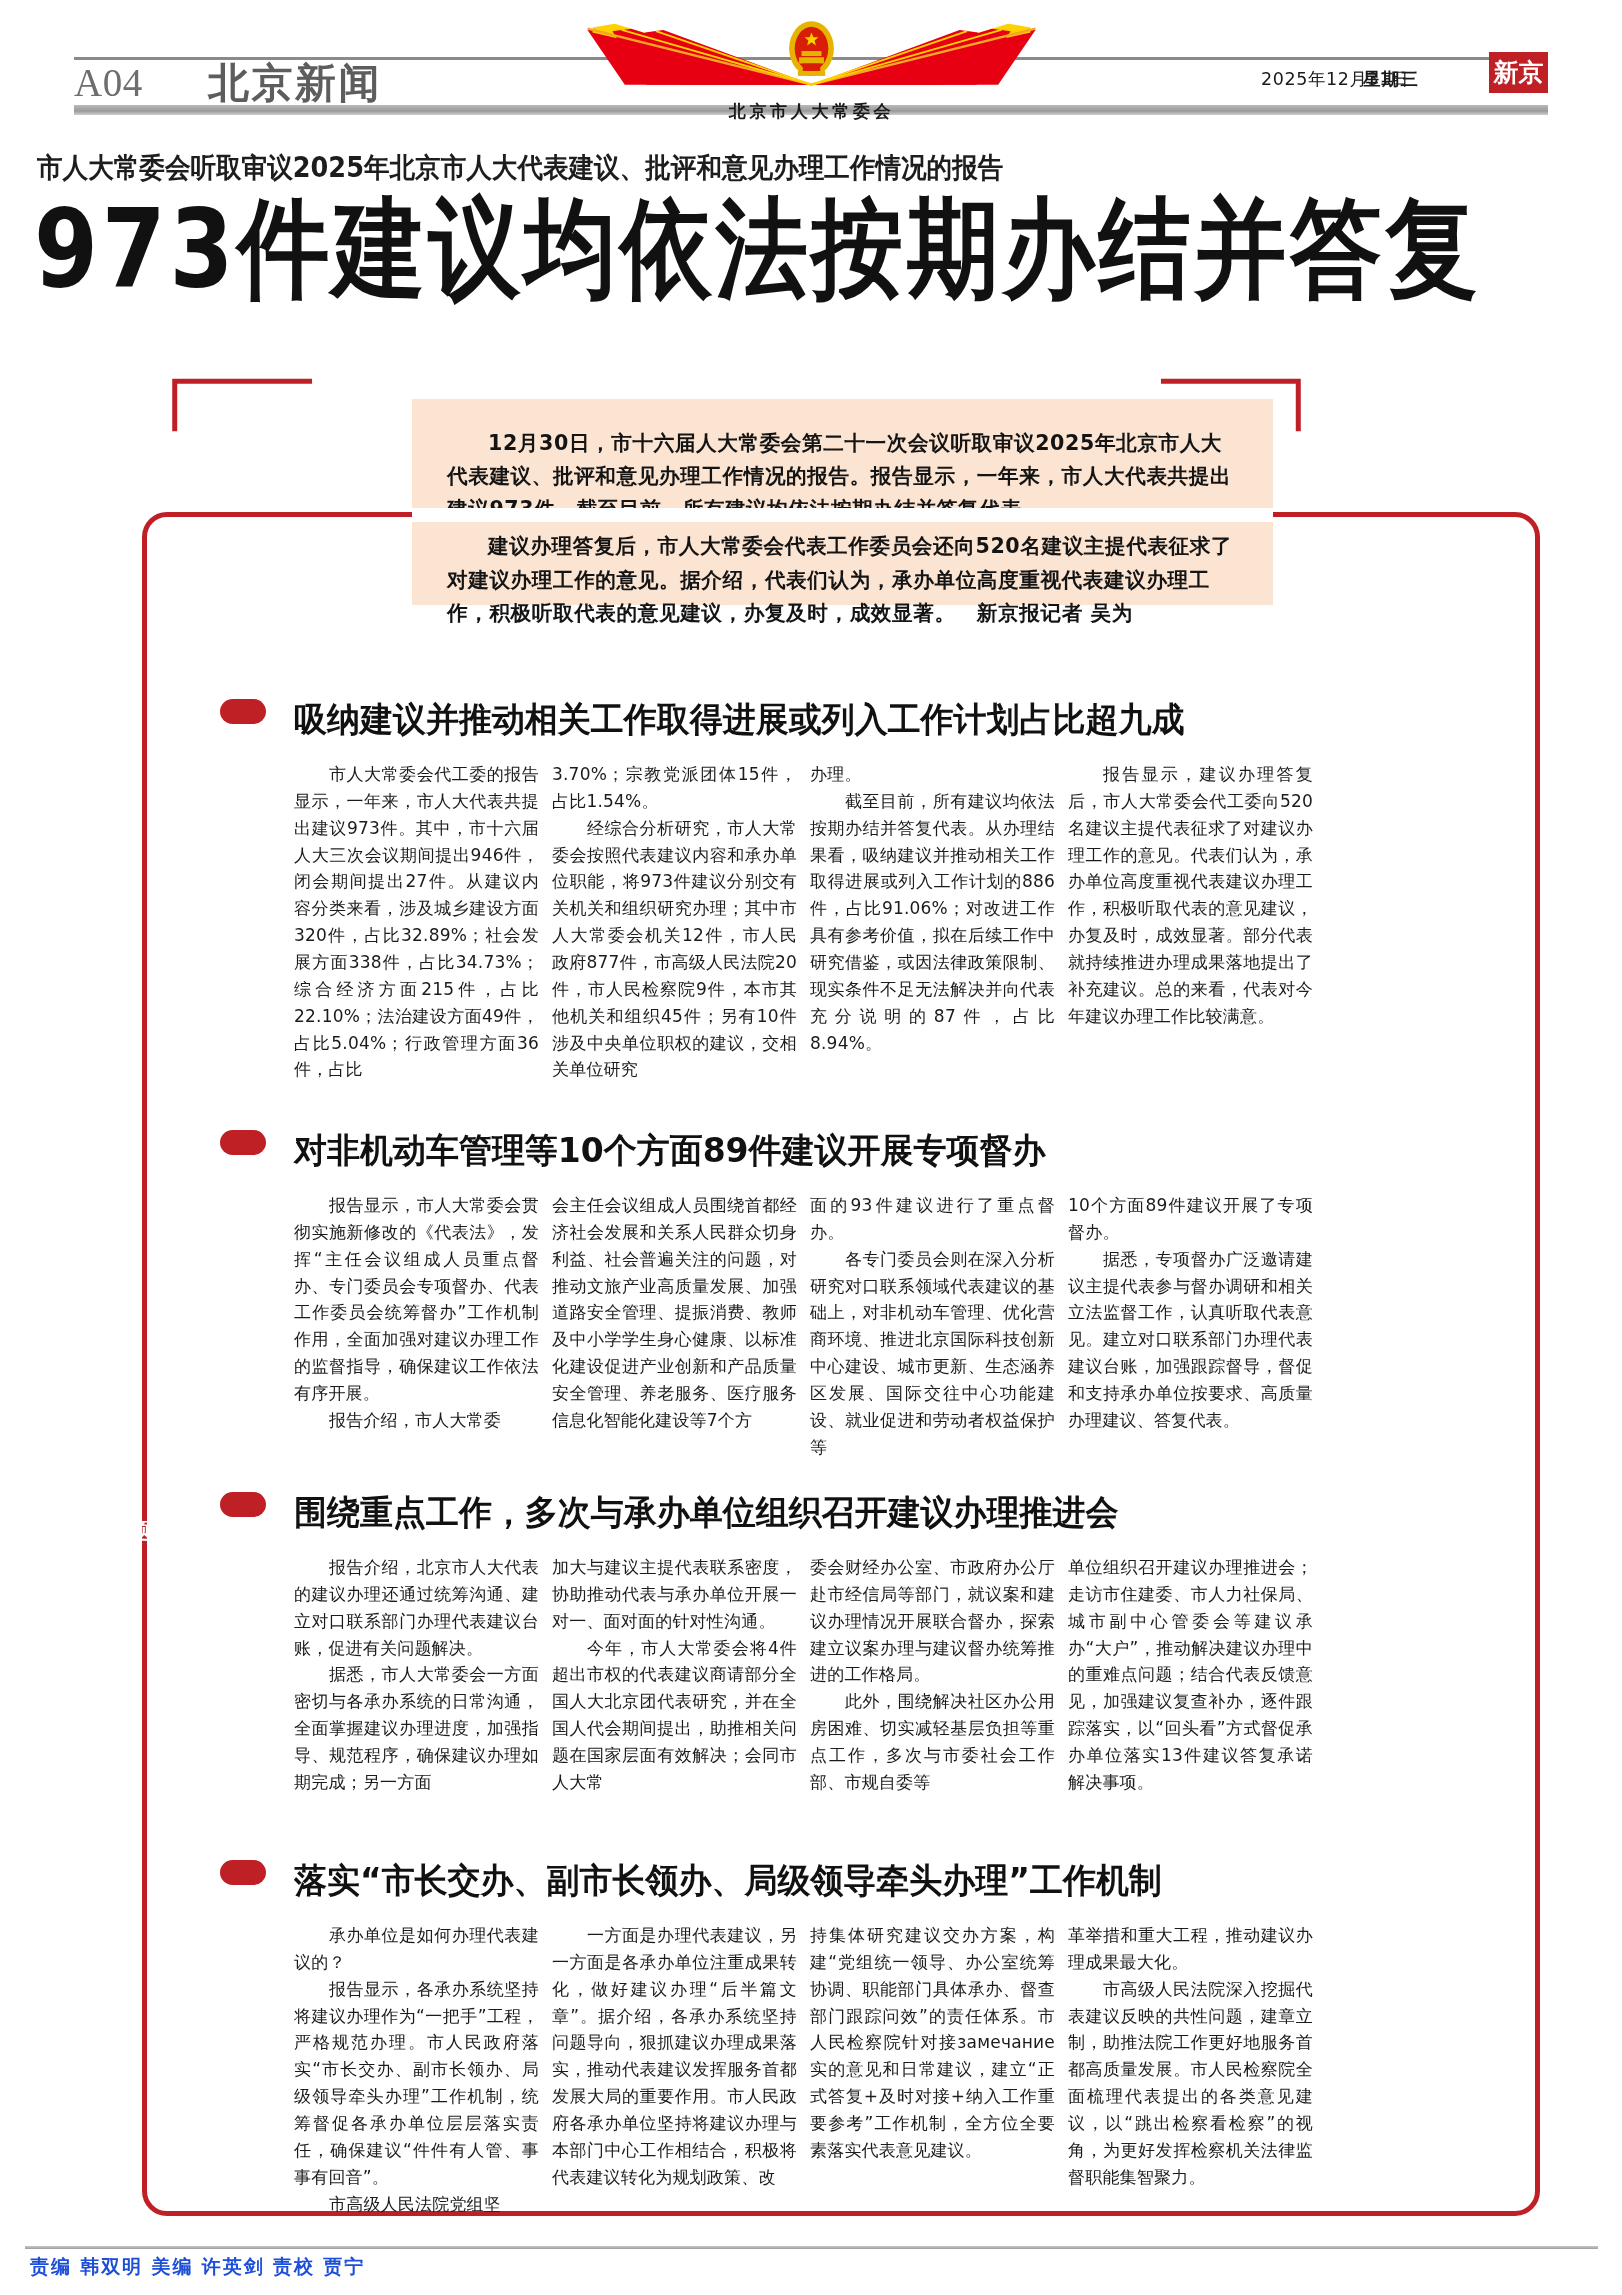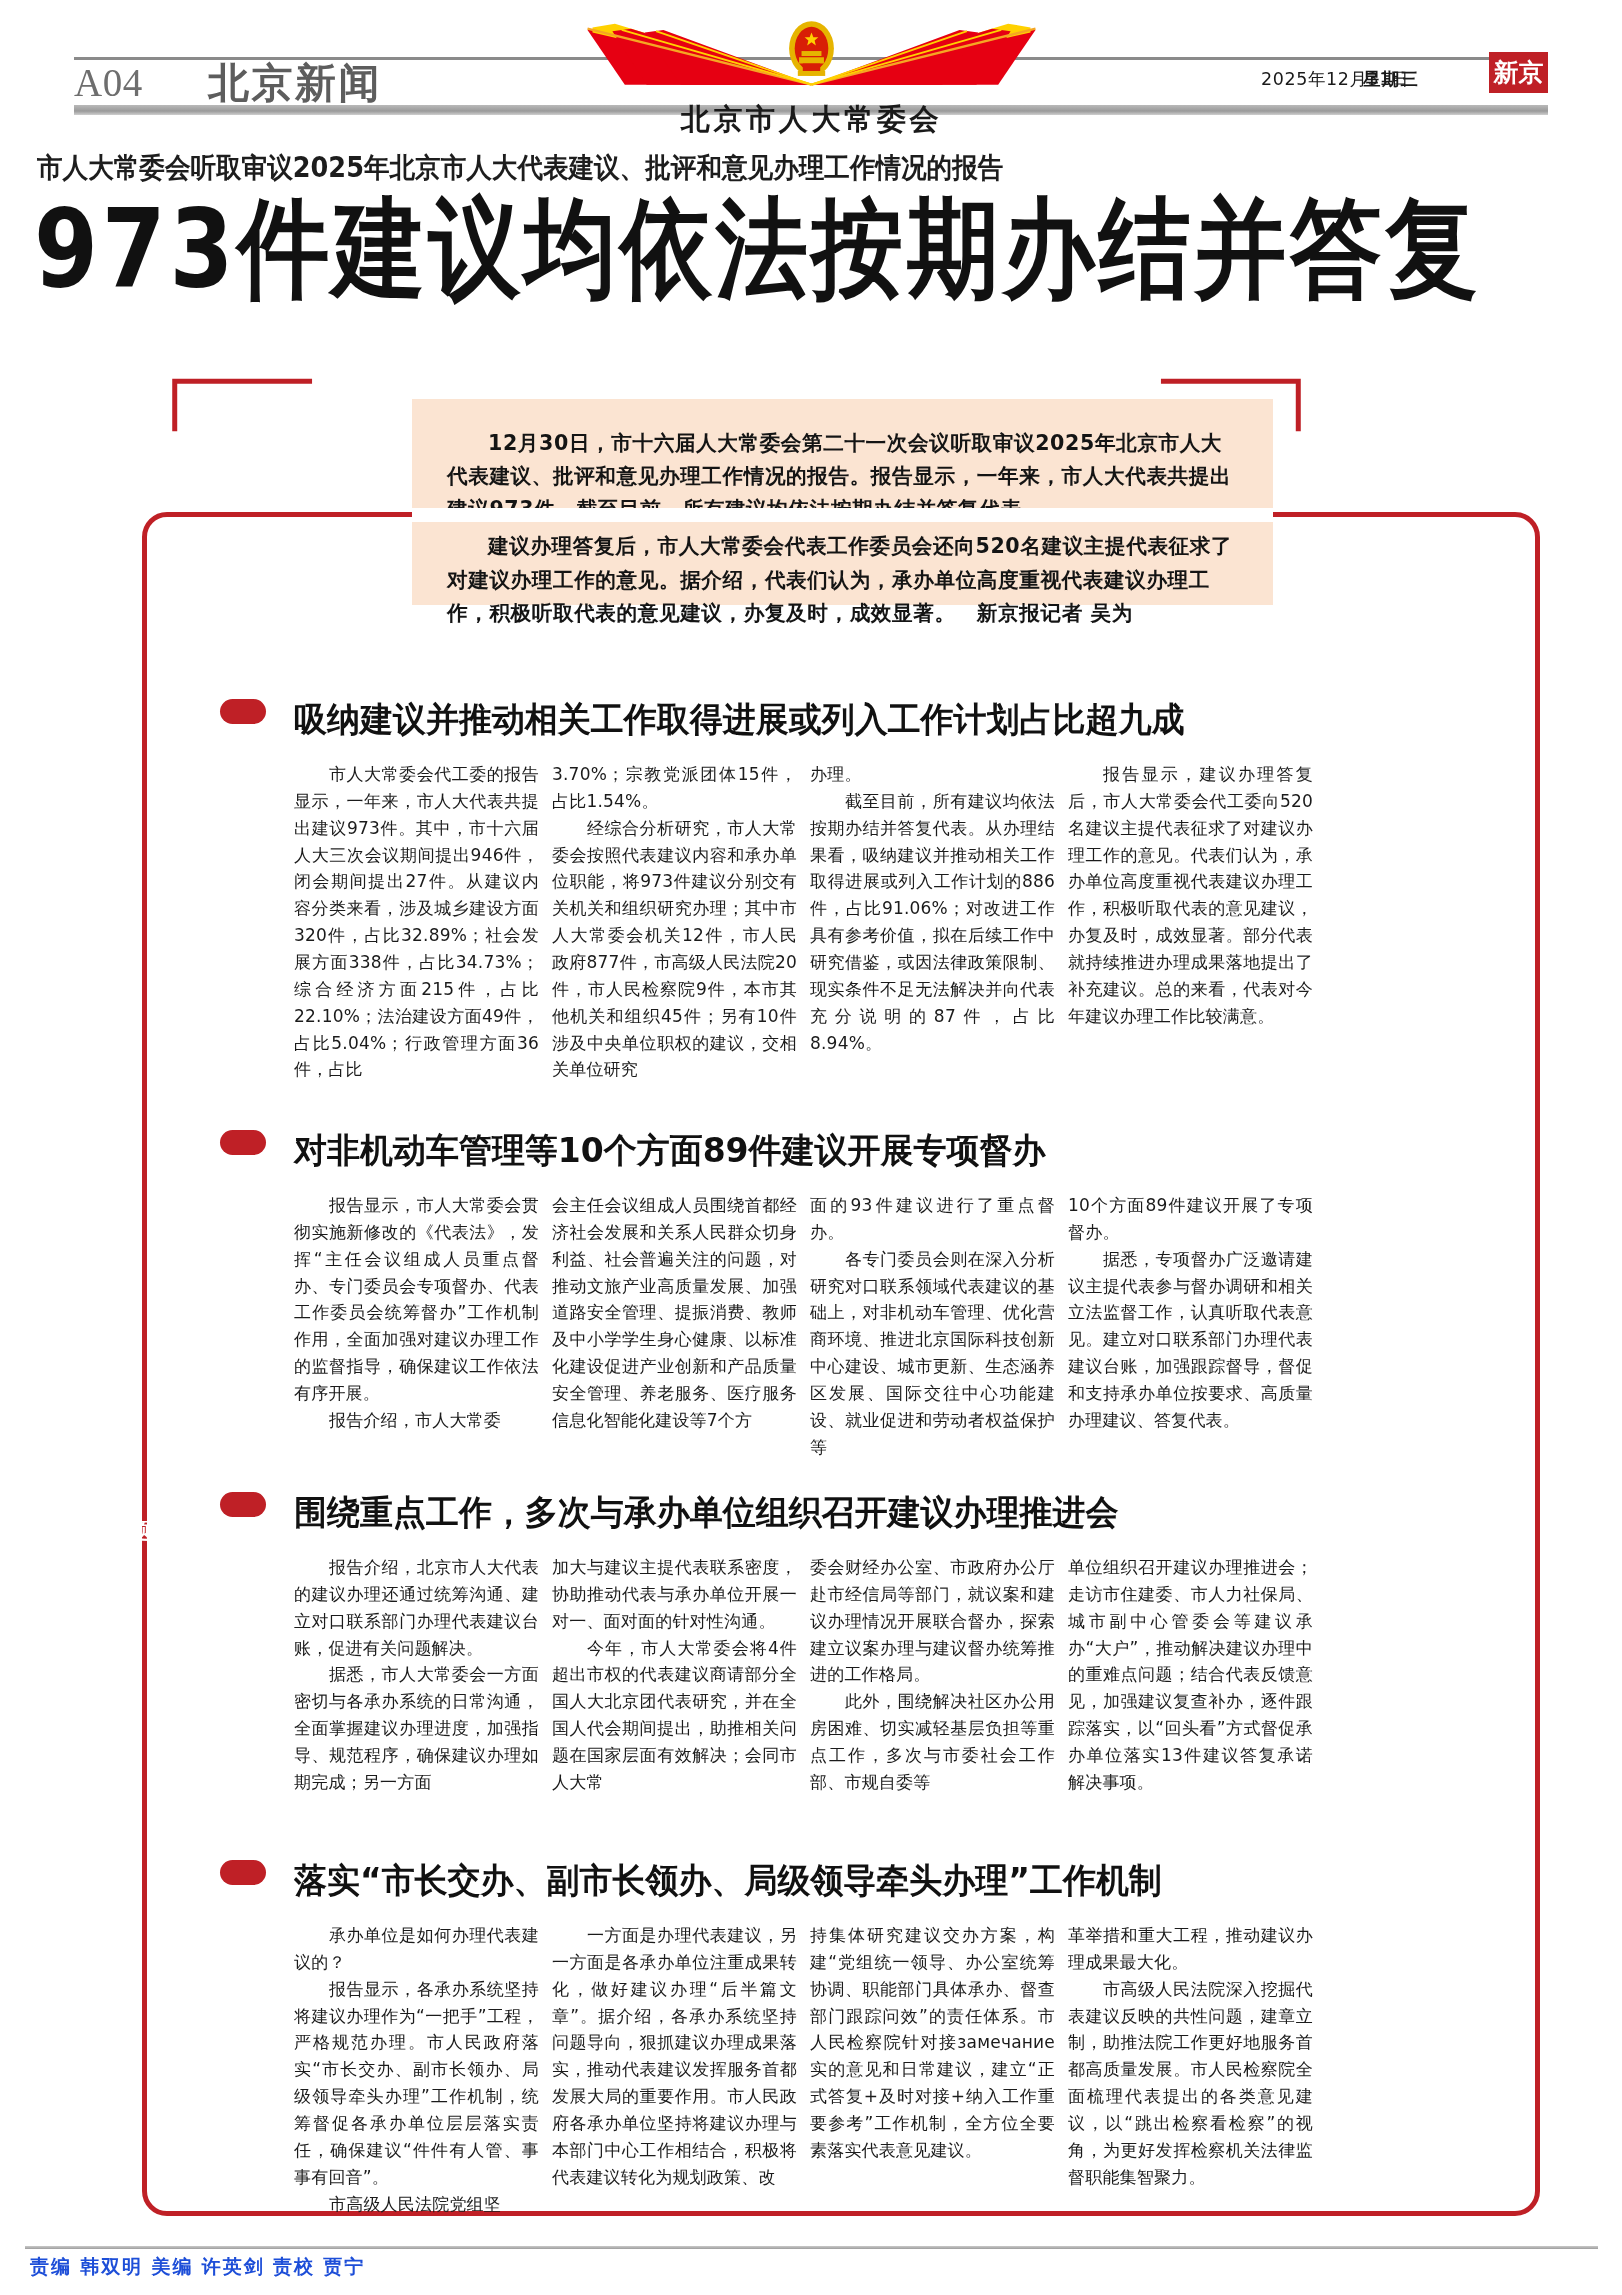--- a/index.html
+++ b/index.html
@@ -19,21 +19,21 @@
      font-family:"DejaVu Sans",sans-serif;letter-spacing:2.5px;margin-left:44px;}
   .mh-date{position:absolute;left:1261px;top:67px;font-size:17.5px;color:#1a1a1a;letter-spacing:0.6px;
      font-family:"DejaVu Sans",sans-serif;}
   .mh-week{position:absolute;left:1363px;top:67px;font-size:17.5px;color:#1a1a1a;letter-spacing:1.2px;
      font-family:"DejaVu Sans",sans-serif;font-weight:700;}
   .brand-box{position:absolute;left:1489px;top:52px;width:59px;height:41px;background:#bf2026;
      color:#fff;font-size:25px;font-weight:700;letter-spacing:0px;text-align:center;line-height:41px;
      font-family:"DejaVu Sans",sans-serif;}
   
   .emblem-wrap{position:absolute;left:587px;top:5px;width:449px;height:112px;}
-  .org-label{position:absolute;left:0;top:100px;width:1623px;text-align:center;font-size:29px;
+  .org-label{position:absolute;left:0;top:100px;width:1623px;text-align:center;font-size:17px;
      font-weight:700;letter-spacing:3.7px;color:#1a1a1a;font-family:"DejaVu Sans",sans-serif;}
 
   
   .kicker{position:absolute;left:37px;top:150px;width:1548px;font-size:27.5px;font-weight:700;
      letter-spacing:0px;color:#1d1d1d;font-family:"DejaVu Sans",sans-serif;transform:scaleX(.93);transform-origin:left;}
   .main-head{position:absolute;left:34px;top:193px;width:1560px;font-size:92px;font-weight:700;
      letter-spacing:3.7px;color:#111;font-family:"DejaVu Sans",sans-serif;line-height:1.05;
      transform:scaleY(1.18);transform-origin:left top;}
 
   

